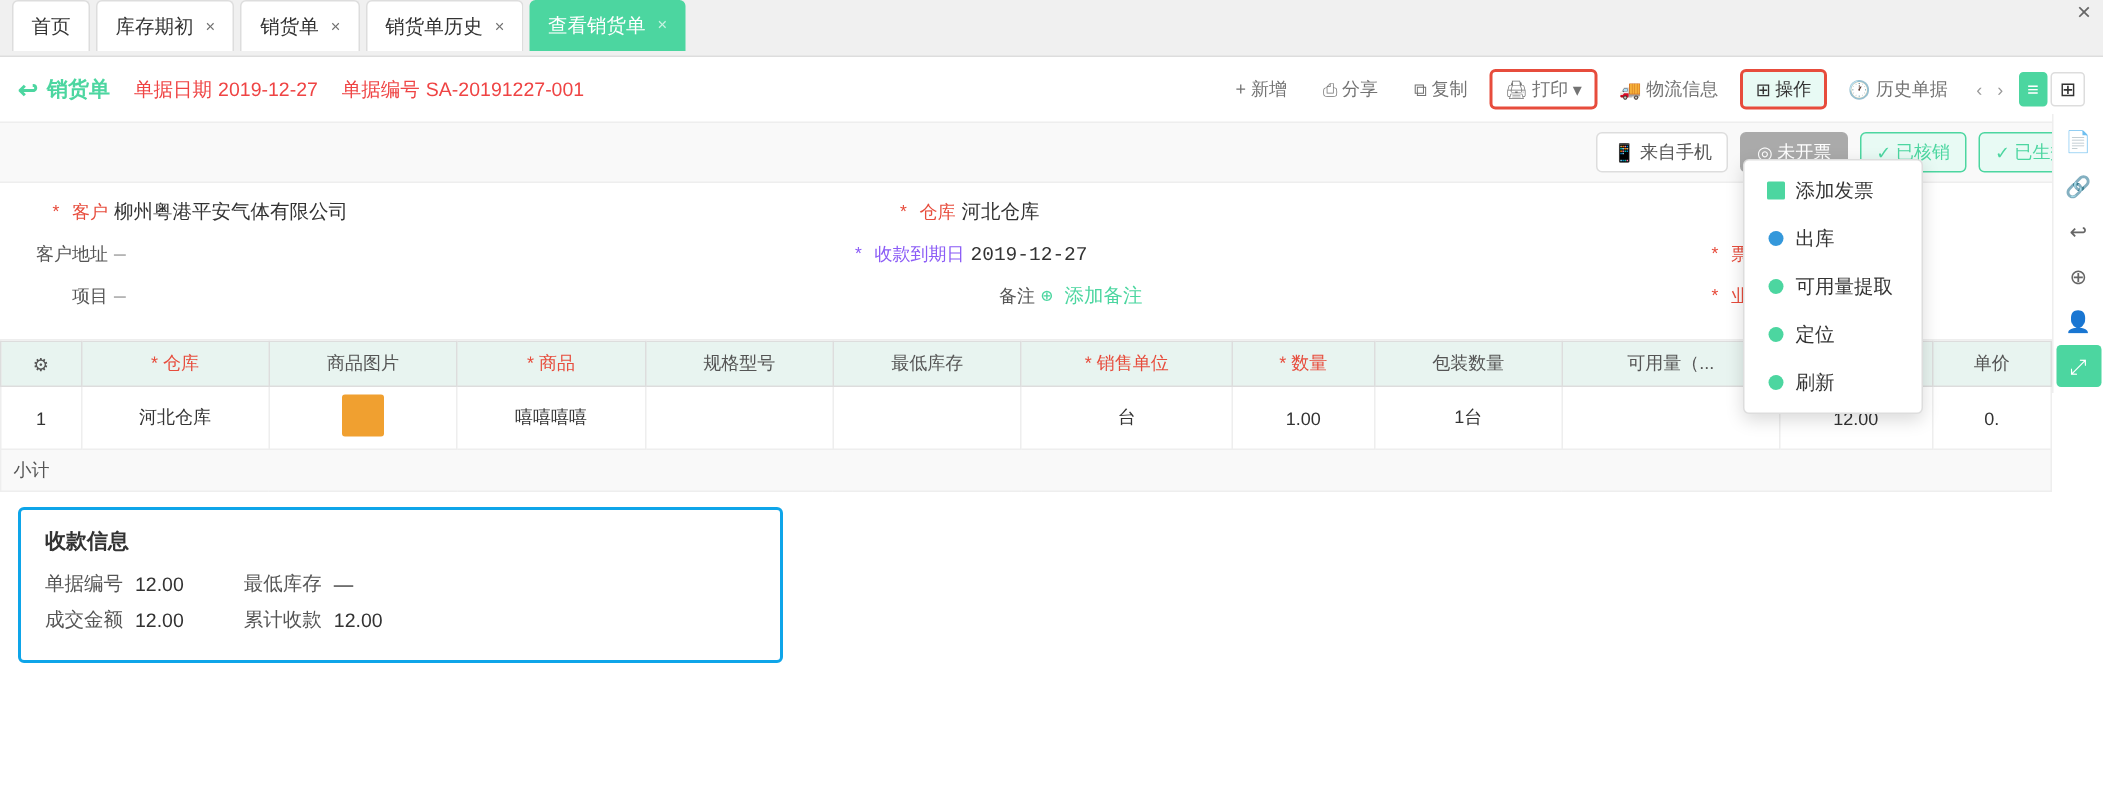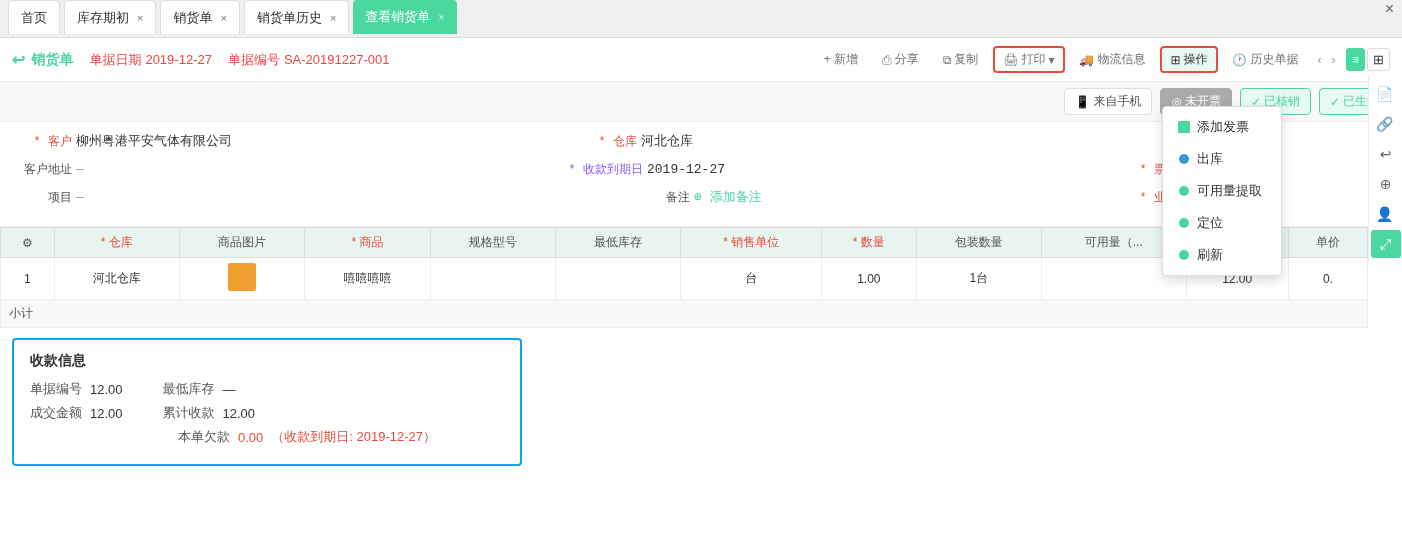--- a/index.html
+++ b/index.html
@@ -310,27 +310,20 @@
       <div class="info-row">
         <div class="info-item">
           <span class="info-label">成交金额</span>
           <span class="info-value">12.00</span>
         </div>
         <div class="info-item">
           <span class="info-label">累计收款</span>
           <span class="info-value">12.00</span>
         </div>
       </div>
-      <div class="info-row">
-        <div class="info-item" style="margin-left: 148px;">
-          <span class="info-label">本单欠款</span>
-          <span class="info-value red">0.00</span>
-          <span class="info-value" style="color:#e74c3c;">（收款到期日: 2019-12-27）</span>
-        </div>
-      </div>
     </div>
 
     <div class="dropdown-menu">
       <div class="dropdown-item">
         <span class="item-icon">
             <span class="icon-square"></span>
           </span>
         <span>添加发票</span>
       </div>
       <div class="dropdown-item">

